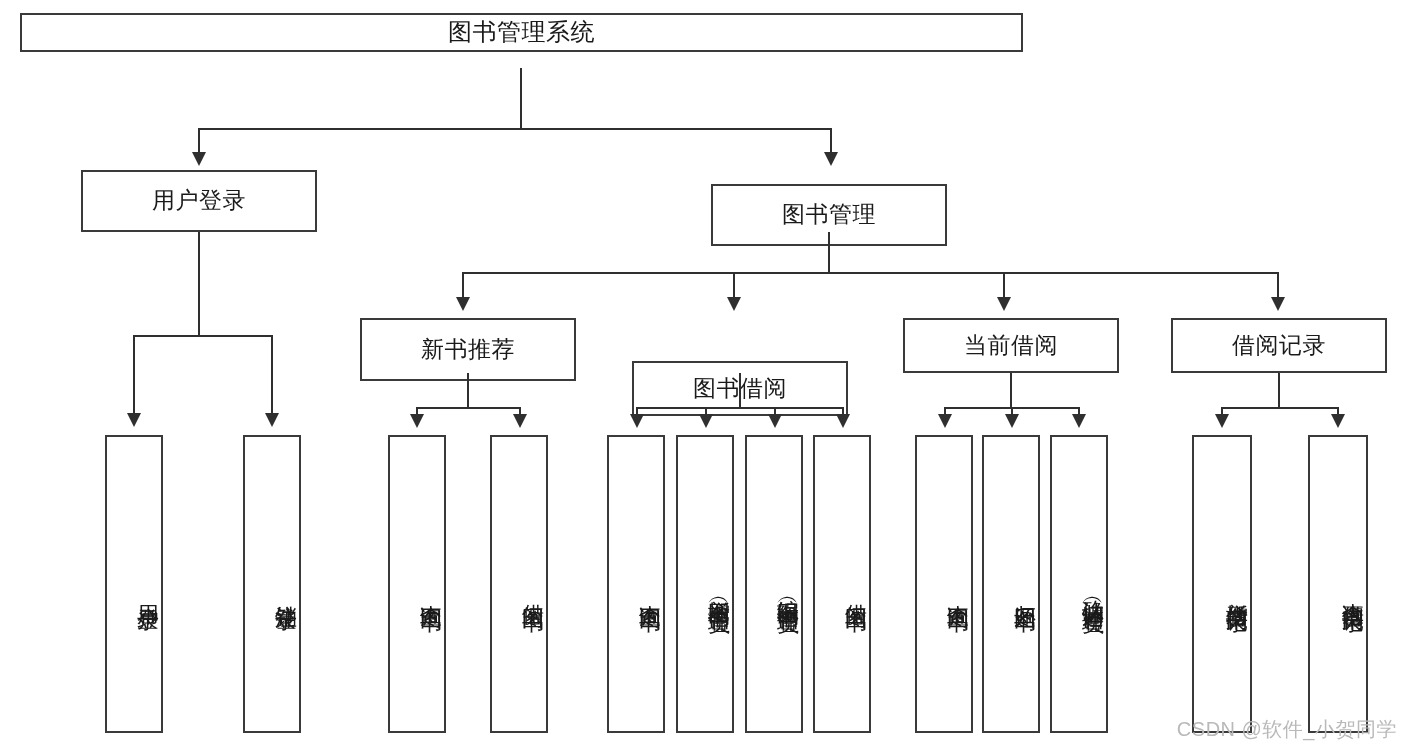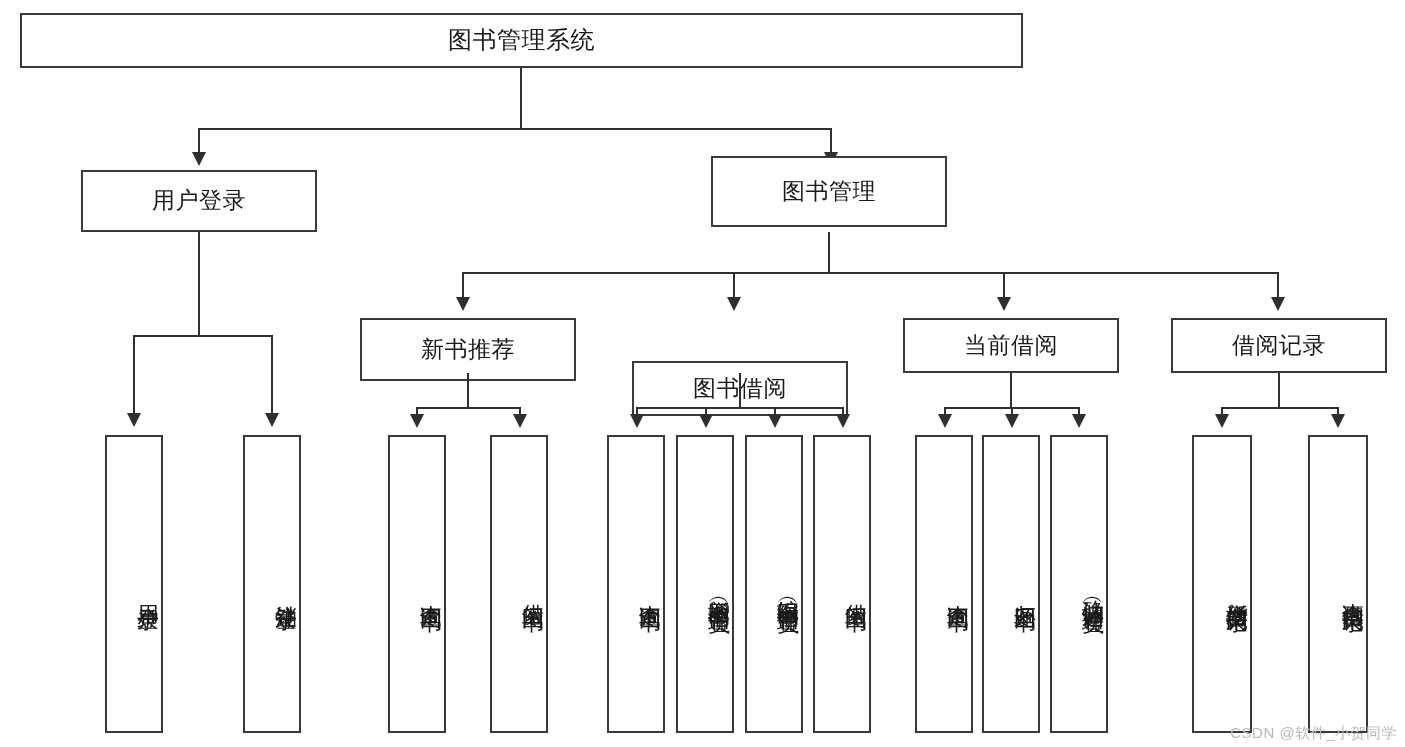--- a/index.html
+++ b/index.html
@@ -59,49 +59,49 @@
     width:0;height:0;
     border-left:7px solid transparent;
     border-right:7px solid transparent;
     border-top:14px solid #2f2f2f;
   }
   
   #watermark{
     position:absolute;
     right:8px;
     bottom:4px;
-    font-size:15px;
+    font-size:20px;
     color:#b9b9b9;
     letter-spacing:.5px;
     white-space:nowrap;
     pointer-events:none;
   }
 </style>
 </head>
 <body>
 
 <div id="canvas">
 
-  <div class="node h root" style="left:20px;top:13px;width:1003px;height:55px;">
+  <div class="node h root" style="left:20px;top:13px;width:1003px;height:39px;">
     <span>图书管理系统</span>
   </div>
 
   <div class="ln v" style="left:520px;top:68px;width:2px;height:60px;"></div>
 
   <div class="ln h" style="left:198px;top:128px;width:634px;height:2px;"></div>
 
   <div class="ln v" style="left:198px;top:128px;width:2px;height:26px;"></div>
   <div class="arrow" style="left:192px;top:152px;"></div>
   <div class="ln v" style="left:830px;top:128px;width:2px;height:26px;"></div>
   <div class="arrow" style="left:824px;top:152px;"></div>
 
   <div class="node h" style="left:81px;top:170px;width:236px;height:62px;">
     <span>用户登录</span>
   </div>
-  <div class="node h" style="left:711px;top:156px;width:236px;height:71px;">
+  <div class="node h" style="left:711px;top:184px;width:236px;height:62px;">
     <span>图书管理</span>
   </div>
 
   <div class="ln v" style="left:198px;top:232px;width:2px;height:103px;"></div>
   <div class="ln h" style="left:133px;top:335px;width:139px;height:2px;"></div>
   <div class="ln v" style="left:133px;top:335px;width:2px;height:80px;"></div>
   <div class="arrow" style="left:127px;top:413px;"></div>
   <div class="ln v" style="left:271px;top:335px;width:2px;height:80px;"></div>
   <div class="arrow" style="left:265px;top:413px;"></div>
 

